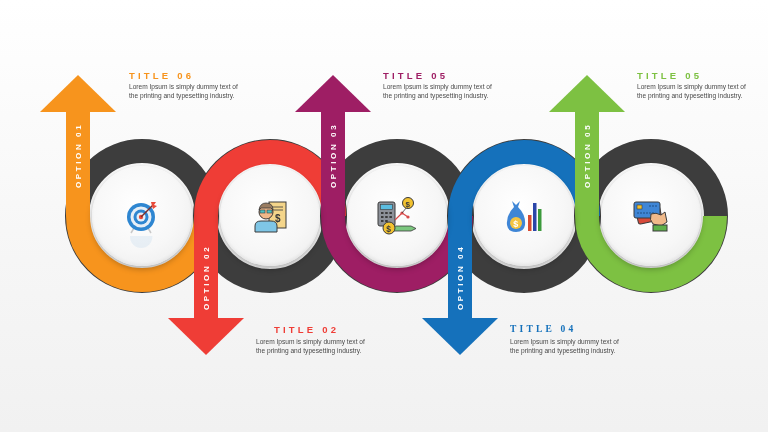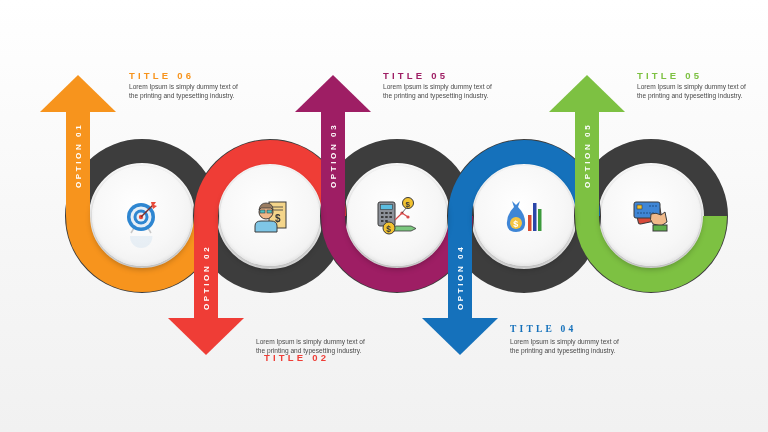--- a/index.html
+++ b/index.html
@@ -144,21 +144,21 @@
 
   <div class="opt" style="left:74px;top:188px;transform:rotate(-90deg);">OPTION 01</div>
   <div class="opt" style="left:202px;top:310px;transform:rotate(-90deg);">OPTION 02</div>
   <div class="opt" style="left:329px;top:188px;transform:rotate(-90deg);">OPTION 03</div>
   <div class="opt" style="left:456px;top:310px;transform:rotate(-90deg);">OPTION 04</div>
   <div class="opt" style="left:583px;top:188px;transform:rotate(-90deg);">OPTION 05</div>
 
   <div class="title" style="left:129px;top:70px;color:#f7941d;">TITLE 06</div>
   <div class="desc" style="left:129px;top:83px;">Lorem Ipsum is simply dummy text of the printing and typesetting industry.</div>
 
-  <div class="title" style="left:264px;top:324px;color:#ef3d36;margin-top:28px;">TITLE 02</div>
+  <div class="title" style="left:274px;top:324px;color:#ef3d36;">TITLE 02</div>
   <div class="desc" style="left:256px;top:338px;">Lorem Ipsum is simply dummy text of the printing and typesetting industry.</div>
 
   <div class="title" style="left:383px;top:70px;color:#9e1e64;">TITLE 05</div>
   <div class="desc" style="left:383px;top:83px;">Lorem Ipsum is simply dummy text of the printing and typesetting industry.</div>
 
   <div class="title" style="left:510px;top:324px;color:#1571bb;font-family:Liberation Serif, serif;">TITLE 04</div>
   <div class="desc" style="left:510px;top:338px;">Lorem Ipsum is simply dummy text of the printing and typesetting industry.</div>
 
   <div class="title" style="left:637px;top:70px;color:#7dc142;">TITLE 05</div>
   <div class="desc" style="left:637px;top:83px;">Lorem Ipsum is simply dummy text of the printing and typesetting industry.</div>

